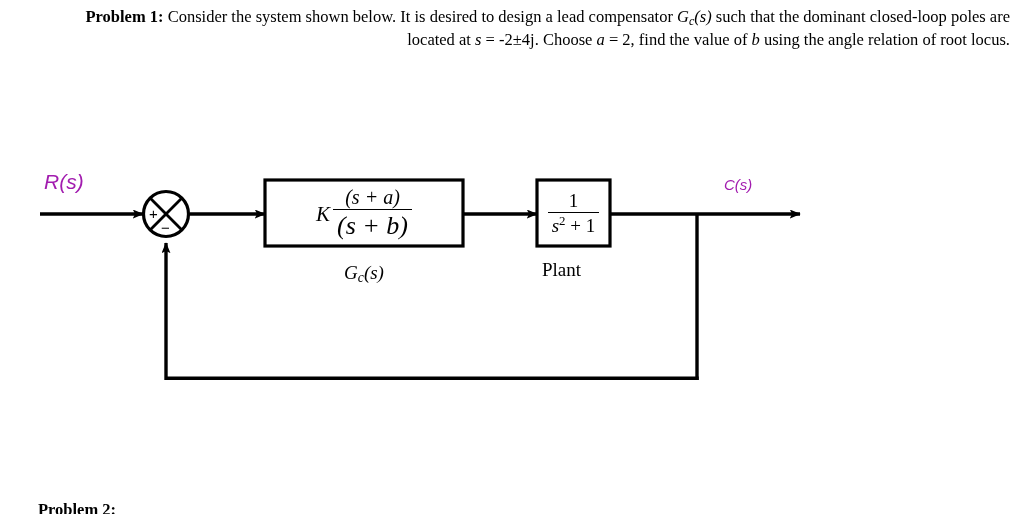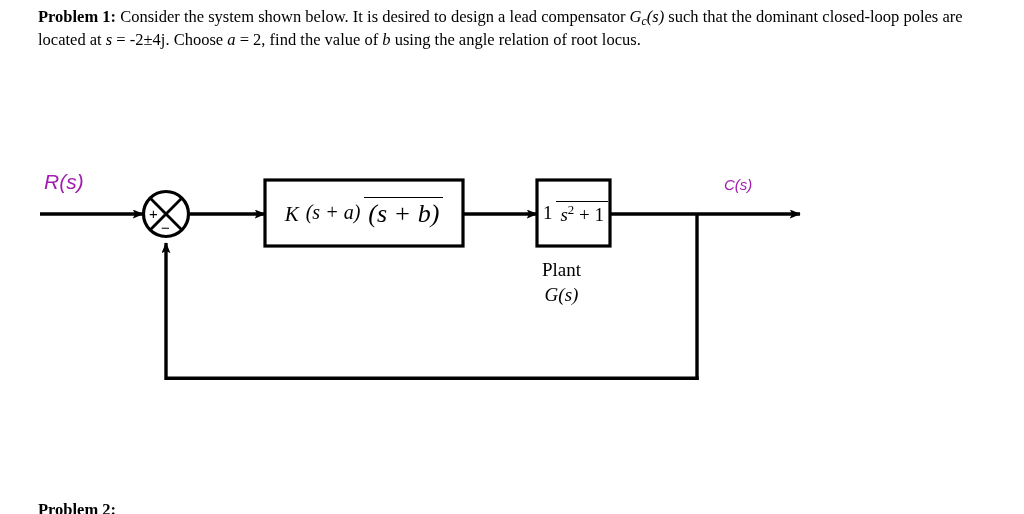--- a/index.html
+++ b/index.html
@@ -17,21 +17,21 @@
   }
 
   
   #problem-statement {
     position: absolute;
     left: 38px;
     top: 6px;
     width: 972px;
     font-size: 16.5px;
     line-height: 1.38;
-    text-align: left;
+    text-align: right;
   }
   #problem-statement .lead {
     font-weight: bold;
   }
   .it { font-style: italic; }
   .sub {
     font-style: italic;
     font-size: 0.72em;
     vertical-align: -0.22em;
     letter-spacing: 0;
@@ -92,21 +92,21 @@
   }
   .kfac {
     font-size: 21px;
     font-style: italic;
     margin-right: 3px;
     position: relative;
     top: 1px;
   }
   .frac {
     display: inline-flex;
-    flex-direction: row;
+    flex-direction: column;
     align-items: center;
     vertical-align: middle;
     line-height: 1.12;
   }
   .frac .num {
     padding: 0 4px 1px 4px;
     font-size: 20px;
   }
   .frac .den {
     border-top: 1.6px solid #000;
@@ -219,20 +219,20 @@
 </div>
 
 <div id="plant-expr">
   <span class="frac small">
     <span class="num">1</span>
     <span class="den"><span class="it">s</span><span class="sup">2</span><span> + 1</span></span>
   </span>
 </div>
 
 <div class="caption" id="controller-caption">
+  <span class="line2"><span>G</span><span class="sub">c</span><span>(s)</span></span>
 </div>
 
 <div class="caption" id="plant-caption">
   <span>Plant</span>
-  <span class="line2">G(s)</span>
 </div>
 
 <div id="next-problem">Problem 2:</div>
 
 </body></html>

